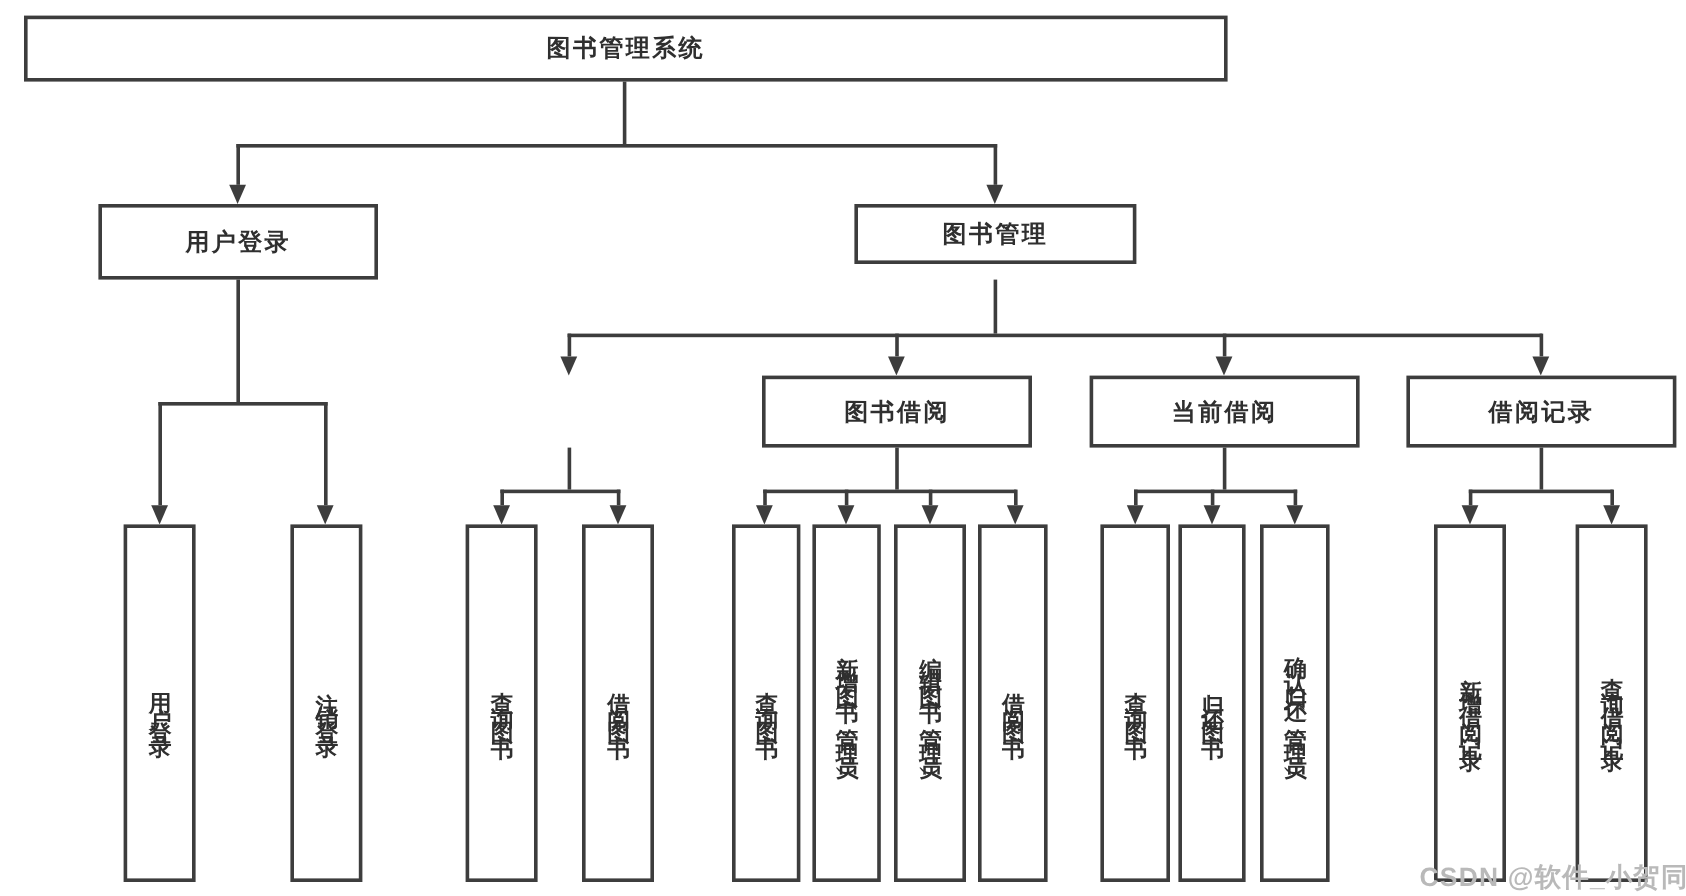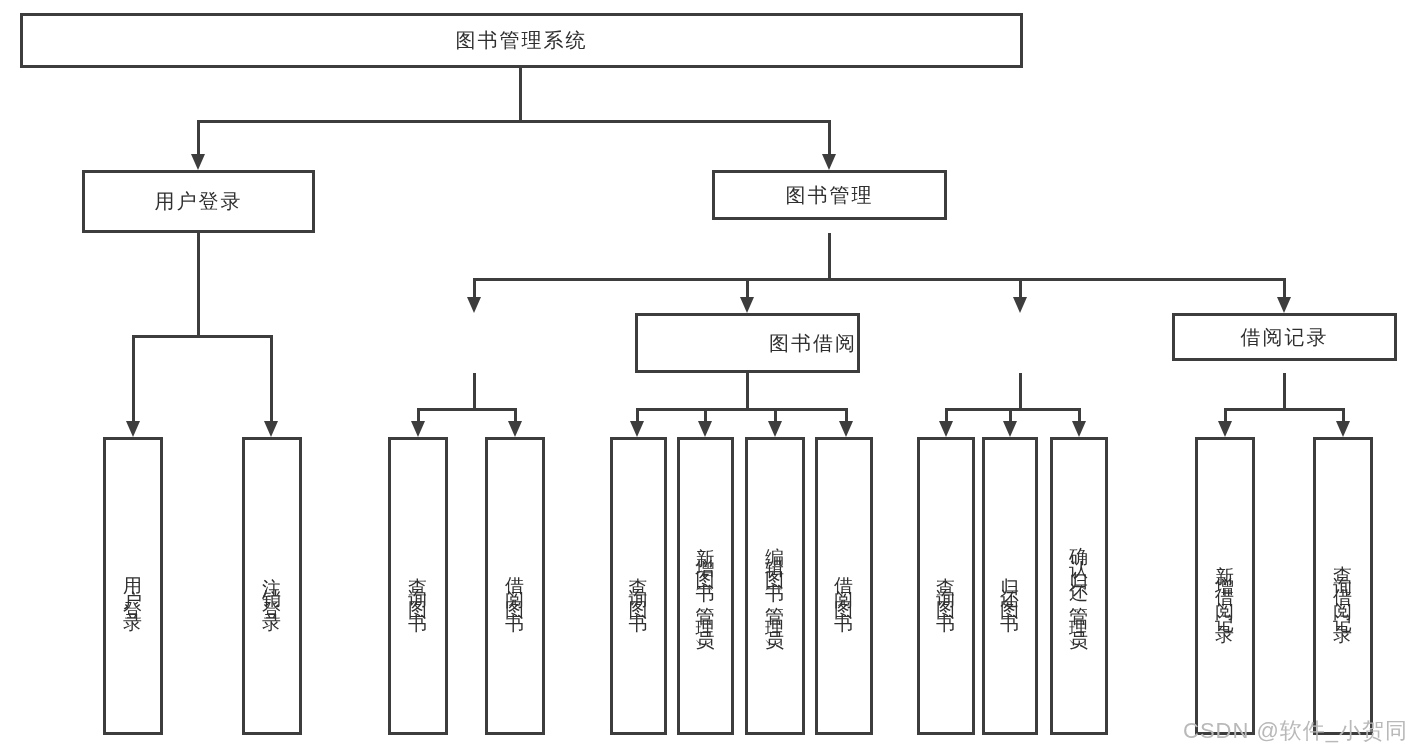--- a/index.html
+++ b/index.html
@@ -1,18 +1,18 @@
 <!DOCTYPE html>
 <html><head>
 <meta charset="utf-8">
 <style>
   html,body{margin:0;padding:0;background:#ffffff;}
   .stage{
     position:relative;width:1405px;height:747px;background:#ffffff;overflow:hidden;
-    font-family:"Liberation Sans","DejaVu Sans",sans-serif;color:#2f2f2f;
+    font-family:"Liberation Sans","DejaVu Sans",sans-serif;color:#2f2f2f;font-weight:bold;
   }
   .box{
     position:absolute;box-sizing:border-box;border:3px solid #3d3d3d;background:#ffffff;
     display:flex;align-items:center;justify-content:center;
   }
   .hbox span{font-size:20px;letter-spacing:2px;color:#2f2f2f;}
   .vbox span{
     writing-mode:vertical-rl;text-orientation:mixed;
     font-size:19px;letter-spacing:12px;color:#2f2f2f;line-height:1;
   }
@@ -68,24 +68,27 @@
     <div class="vl" style="left:473px;top:278px;height:19px;"></div>
     <div class="tri" style="left:467px;top:297px;"></div>
     <div class="vl" style="left:746px;top:278px;height:19px;"></div>
     <div class="tri" style="left:740px;top:297px;"></div>
     <div class="vl" style="left:1019px;top:278px;height:19px;"></div>
     <div class="tri" style="left:1013px;top:297px;"></div>
     <div class="vl" style="left:1283px;top:278px;height:19px;"></div>
     <div class="tri" style="left:1277px;top:297px;"></div>
   </div>
 
-  <div class="box hbox" style="left:635px;top:313px;width:225px;height:60px;justify-content:flex-end;">
+  <div class="box hbox" style="left:635px;top:313px;width:225px;height:60px;">
     <span>图书借阅</span>
   </div>
-  <div class="box hbox" style="left:1172px;top:313px;width:225px;height:48px;">
+  <div class="box hbox" style="left:908px;top:313px;width:225px;height:60px;">
+    <span>当前借阅</span>
+  </div>
+  <div class="box hbox" style="left:1172px;top:313px;width:225px;height:60px;">
     <span>借阅记录</span>
   </div>
 
   <div>
     <div class="vl" style="left:473px;top:373px;height:35px;"></div>
     <div class="hl" style="left:417px;top:408px;width:100px;"></div>
     <div class="vl" style="left:417px;top:408px;height:13px;"></div>
     <div class="tri" style="left:411px;top:421px;"></div>
     <div class="vl" style="left:514px;top:408px;height:13px;"></div>
     <div class="tri" style="left:508px;top:421px;"></div>

